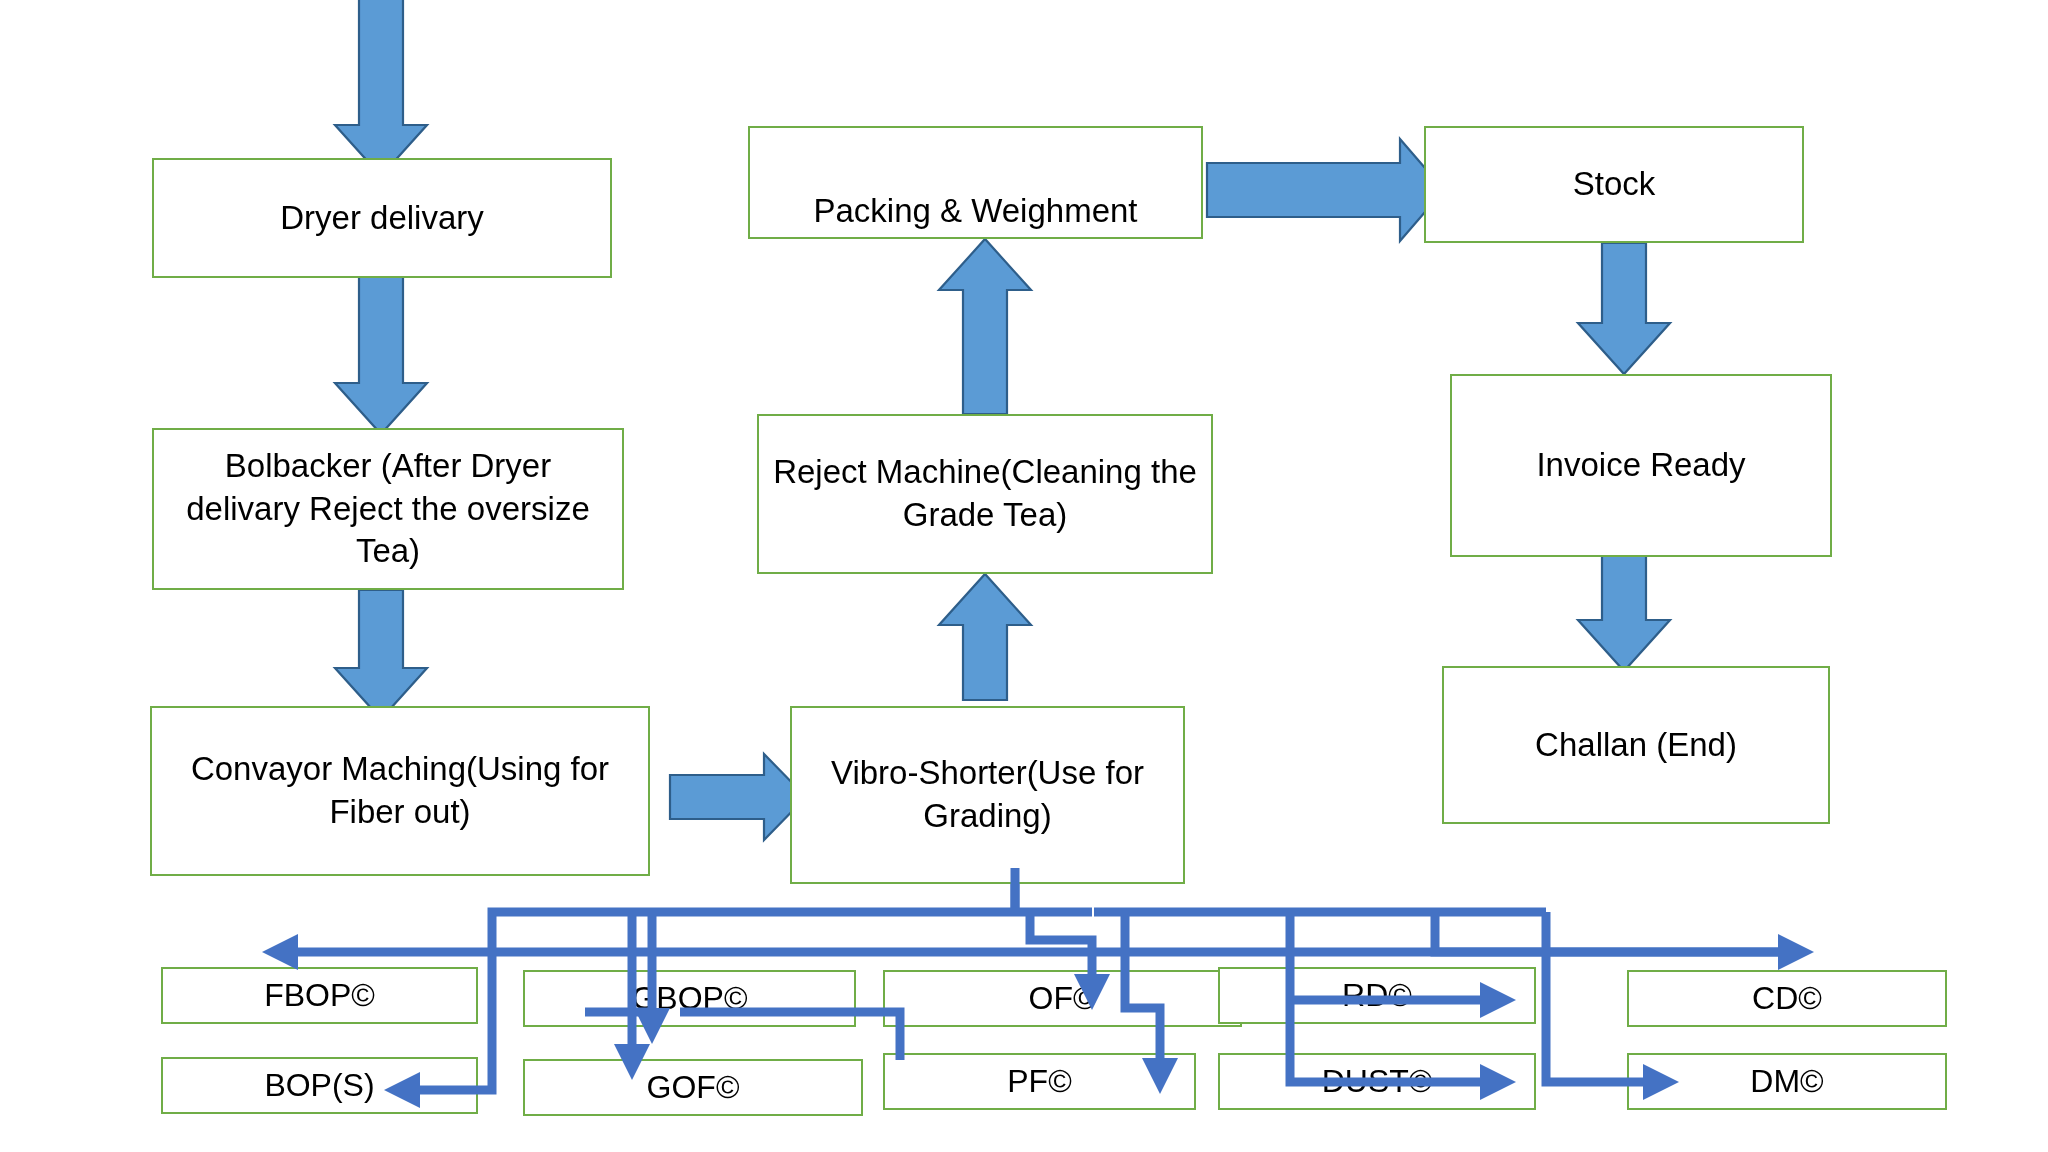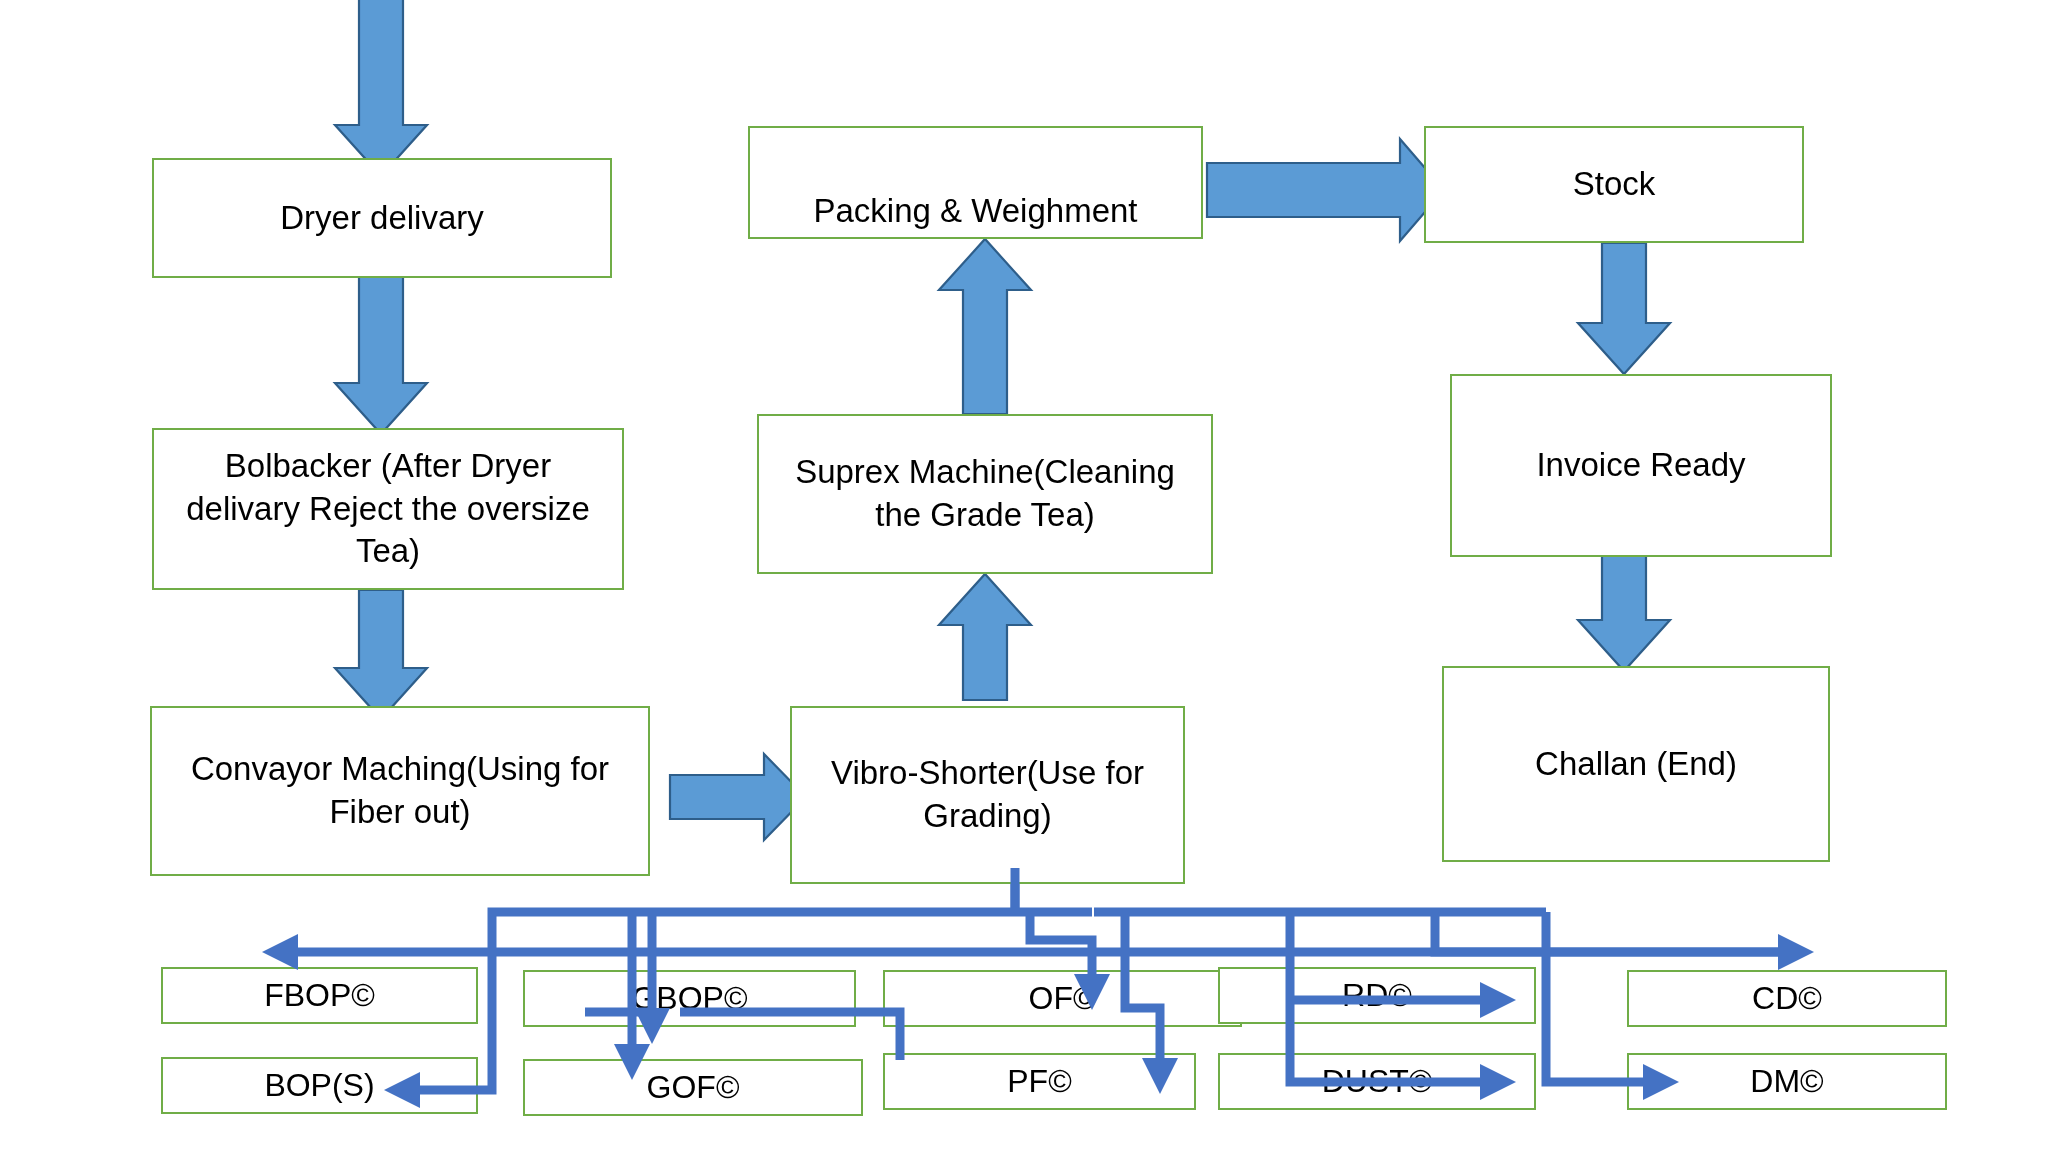--- a/index.html
+++ b/index.html
@@ -112,36 +112,36 @@
 
   <div class="proc-box multiline" style="left:150px; top:706px; width:500px; height:170px;">
     <span>Convayor Maching(Using for Fiber out)</span>
   </div>
 
   <div class="proc-box multiline" style="left:790px; top:706px; width:395px; height:178px;">
     <span>Vibro-Shorter(Use for Grading)</span>
   </div>
 
   <div class="proc-box multiline" style="left:757px; top:414px; width:456px; height:160px;">
-    <span>Suprex Machine(Cleaning the Grade Tea)</span>
+    <span>Reject Machine(Cleaning the Grade Tea)</span>
   </div>
 
   <div class="proc-box" style="left:748px; top:126px; width:455px; height:113px;align-items:flex-end;">
     <span>Packing &amp; Weighment</span>
   </div>
 
   <div class="proc-box" style="left:1424px; top:126px; width:380px; height:117px;">
     <span>Stock</span>
   </div>
 
   <div class="proc-box" style="left:1450px; top:374px; width:382px; height:183px;">
     <span>Invoice Ready</span>
   </div>
 
-  <div class="proc-box" style="left:1442px; top:666px; width:388px; height:196px;text-align:center;">
+  <div class="proc-box" style="left:1442px; top:666px; width:388px; height:158px;text-align:center;">
     <span>Challan  (End)</span>
   </div>
 
   <div class="proc-box small" style="left:161px; top:967px; width:317px; height:57px;">
     <span>FBOP©</span>
   </div>
   <div class="proc-box small" style="left:161px; top:1057px; width:317px; height:57px;">
     <span>BOP(S)</span>
   </div>
 

